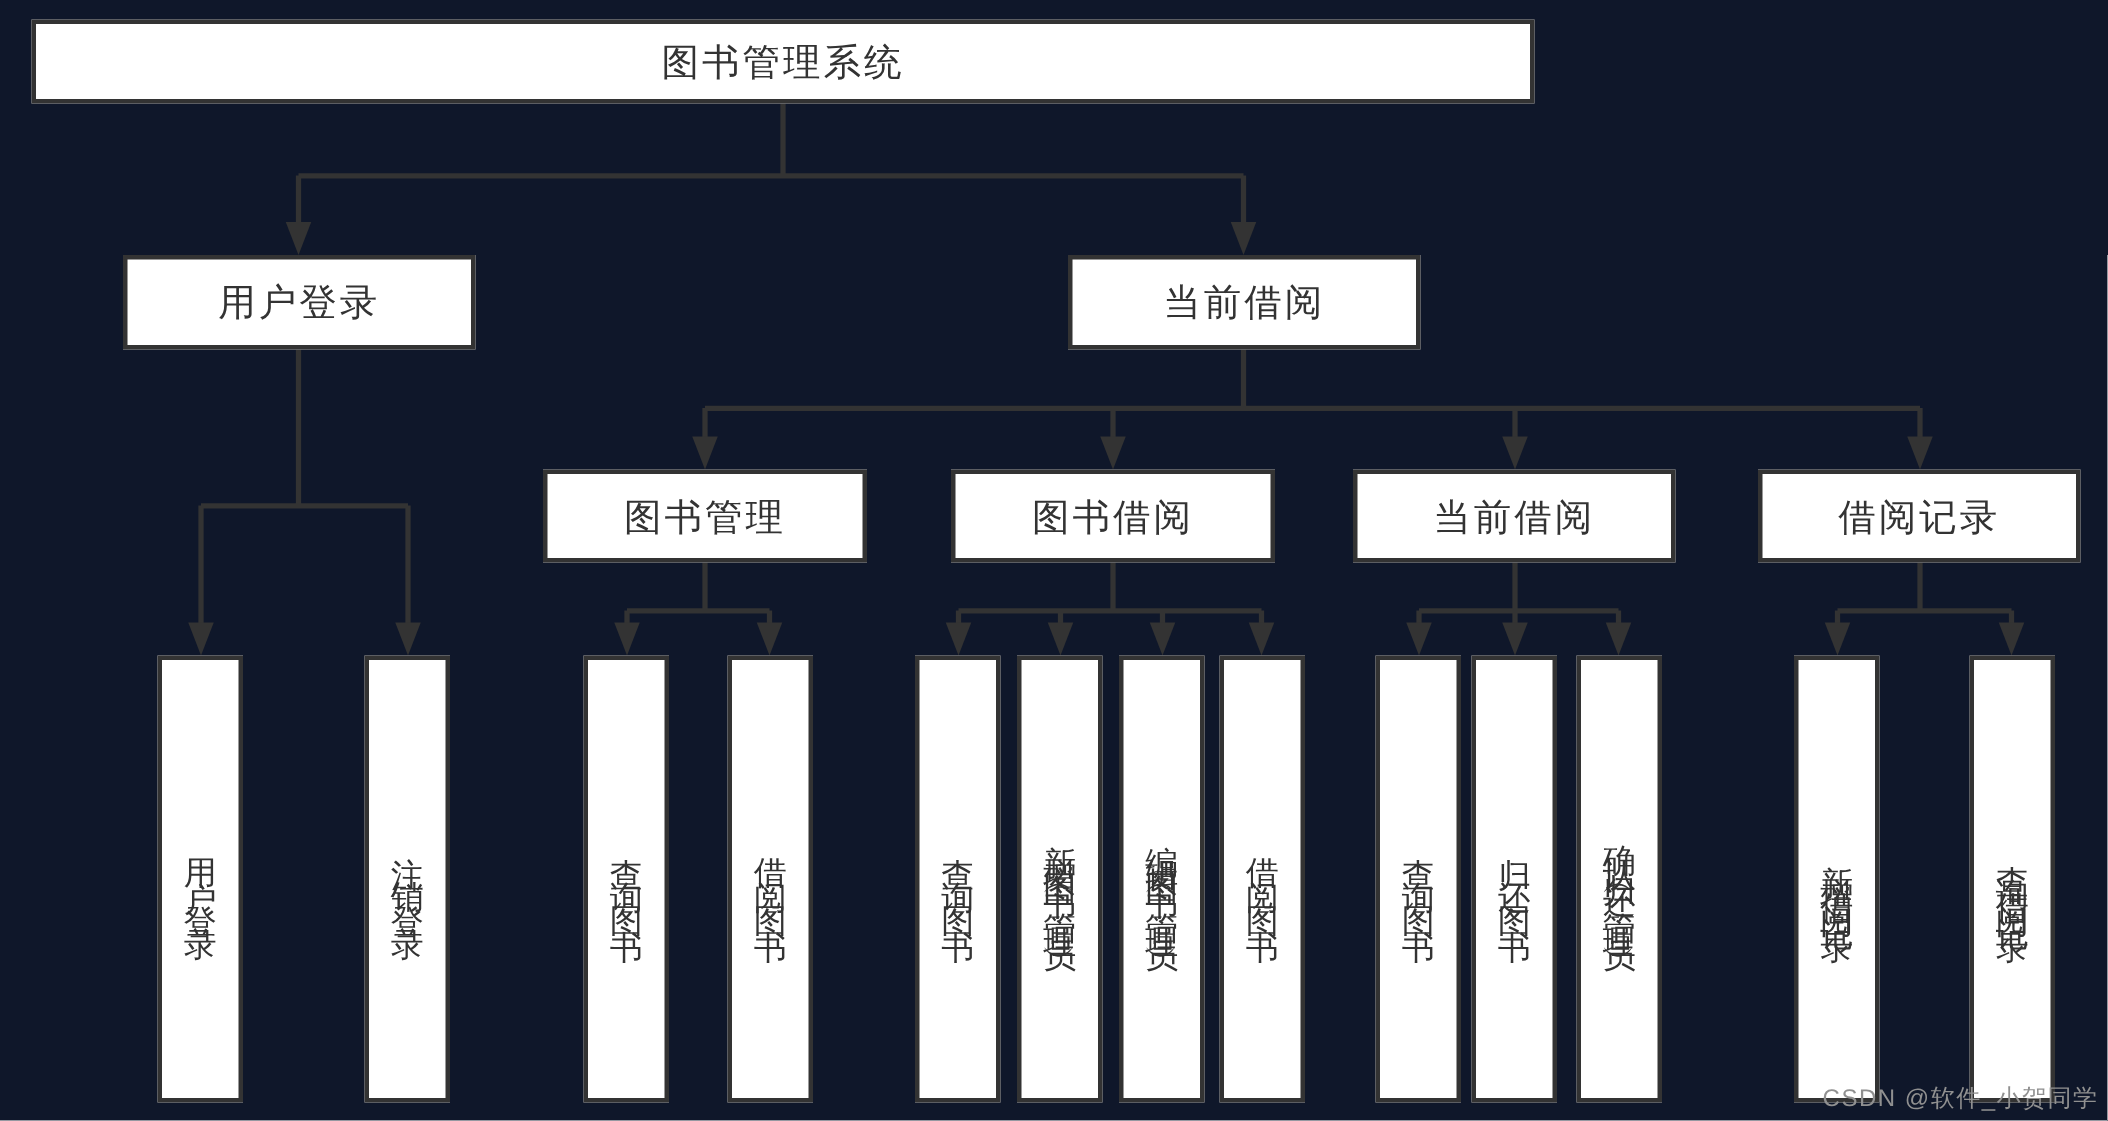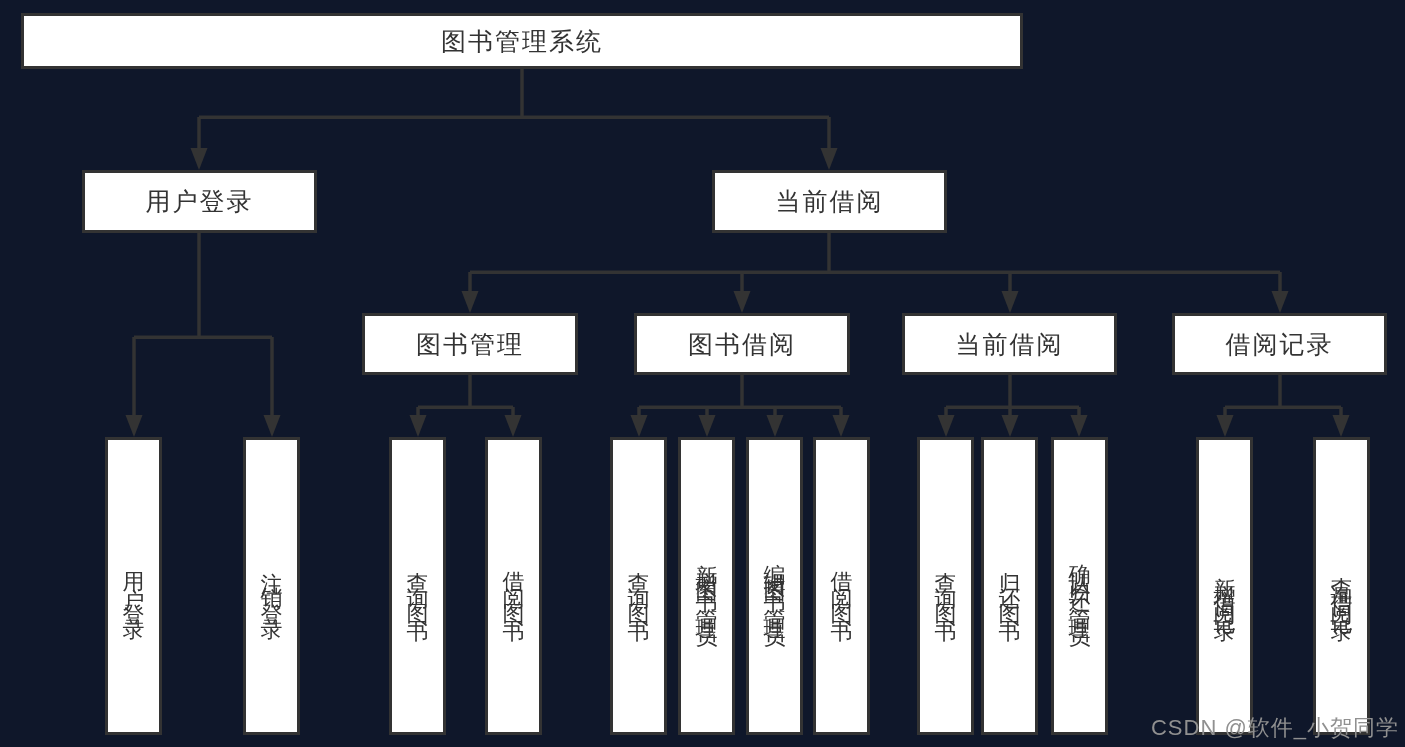--- a/index.html
+++ b/index.html
@@ -56,21 +56,21 @@
     color: #333333;
     line-height: 1;
     white-space: nowrap;
   }
   .v-wide { letter-spacing: 16px; }
   .v-norm { letter-spacing: 9px; }
   .watermark {
     position: absolute;
     right: 6px;
     bottom: 4px;
-    font-size: 22px;
+    font-size: 16px;
     color: #909090;
     letter-spacing: 1px;
     white-space: nowrap;
     z-index: 5;
   }
 </style>
 </head>
 <body>
 
 <div class="canvas">

